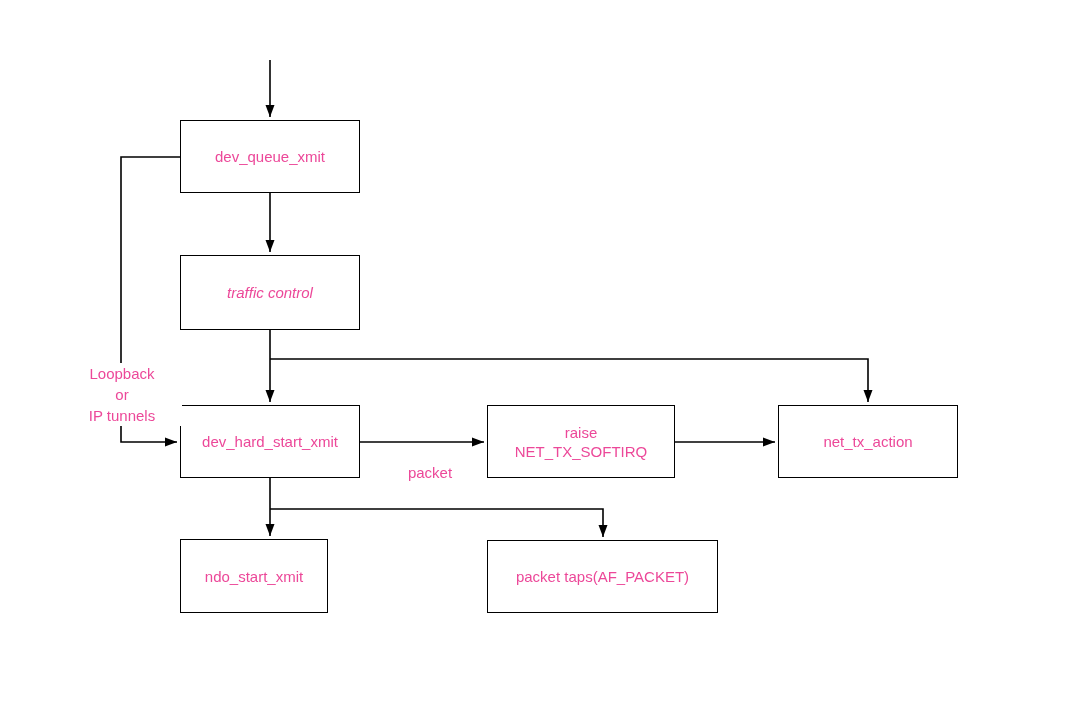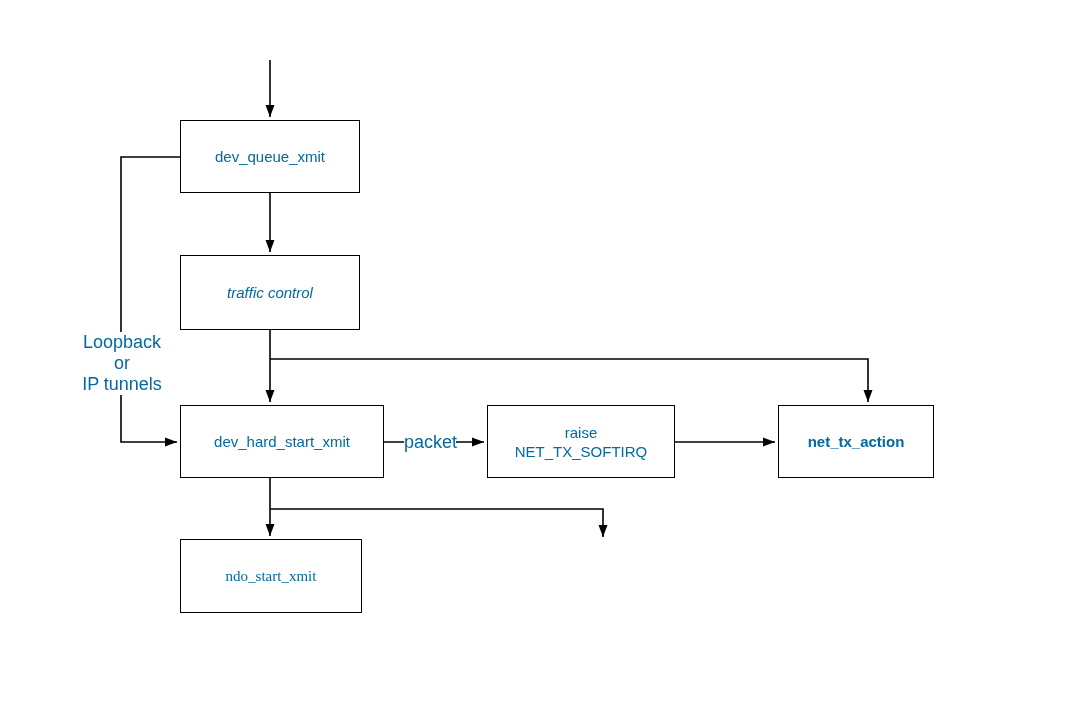--- a/index.html
+++ b/index.html
@@ -6,21 +6,21 @@
     margin: 0;
     padding: 0;
     background: #ffffff;
   }
   #canvas {
     position: relative;
     width: 1080px;
     height: 721px;
     background: #ffffff;
     font-family: "Liberation Sans", "DejaVu Sans", sans-serif;
-    color: #0369a1;
+    color: #ec4899;
     overflow: hidden;
   }
   #edges-svg {
     position: absolute;
     left: 0;
     top: 0;
     width: 1080px;
     height: 721px;
   }
   .node {
@@ -32,30 +32,31 @@
     align-items: center;
     justify-content: center;
     text-align: center;
     font-size: 15px;
     line-height: 19px;
     white-space: pre-line;
   }
   .edge-label {
     position: absolute;
     background: #ffffff;
-    font-size: 18px;
+    font-size: 15px;
     text-align: center;
     white-space: pre-line;
+    margin-top: 31px;
   }
   #node-dev-queue-xmit      { left: 180px; top: 120px; width: 180px; height: 73px; }
   #node-traffic-control     { left: 180px; top: 255px; width: 180px; height: 75px; font-style: italic; }
-  #node-dev-hard-start-xmit { left: 180px; top: 405px; width: 204px; height: 73px; }
+  #node-dev-hard-start-xmit { left: 180px; top: 405px; width: 180px; height: 73px; }
   #node-raise-net-tx-softirq{ left: 487px; top: 405px; width: 188px; height: 73px; }
-  #node-net-tx-action       { left: 778px; top: 405px; width: 156px; height: 73px; font-weight: bold; }
-  #node-ndo-start-xmit      { left: 180px; top: 539px; width: 182px; height: 74px; font-family: Liberation Serif, serif; }
+  #node-net-tx-action       { left: 778px; top: 405px; width: 180px; height: 73px; }
+  #node-ndo-start-xmit      { left: 180px; top: 539px; width: 148px; height: 74px; }
   #node-packet-taps         { left: 487px; top: 540px; width: 231px; height: 73px; }
   #label-loopback {
     left: 62px; top: 332px; width: 120px;
     line-height: 21px;
   }
   #label-failed {
     left: 404px; top: 433px; width: 52px;
     line-height: 18px;
   }
 </style>
@@ -101,20 +102,23 @@
   </div>
 
   <div class="node" id="node-net-tx-action">
     <span>net_tx_action</span>
   </div>
 
   <div class="node" id="node-ndo-start-xmit">
     <span>ndo_start_xmit</span>
   </div>
 
+  <div class="node" id="node-packet-taps">
+    <span>packet taps(AF_PACKET)</span>
+  </div>
 
   <div class="edge-label" id="label-loopback">Loopback
 or
 IP tunnels</div>
 
   <div class="edge-label" id="label-failed">packet</div>
 
 </div>
 
 </body></html>

